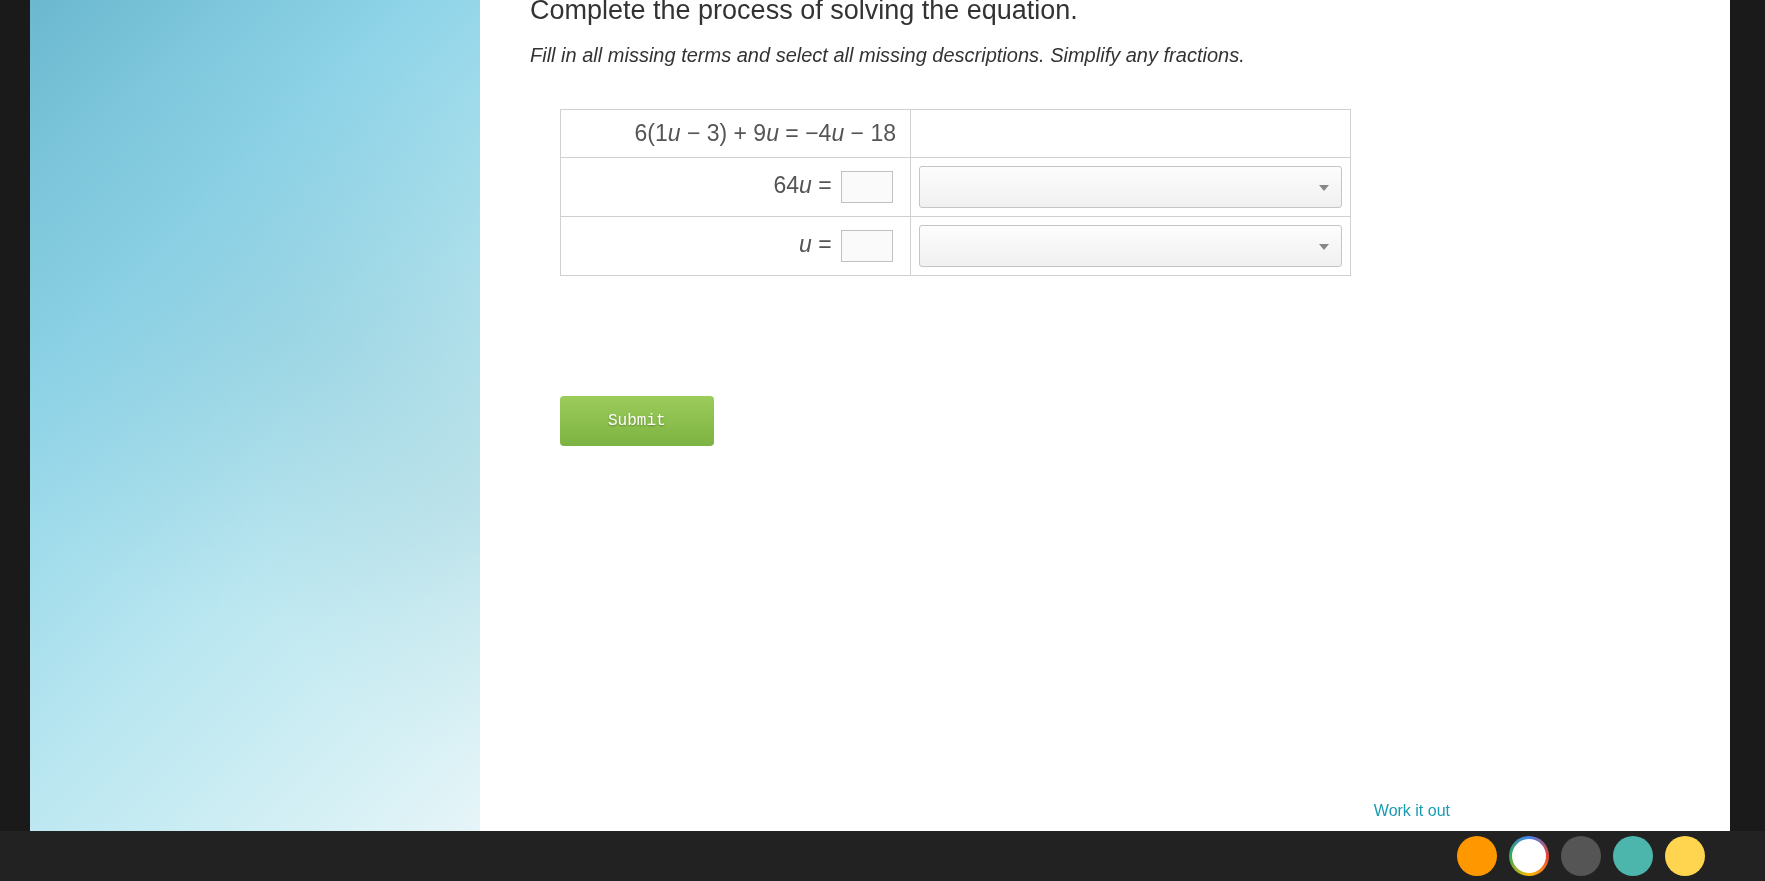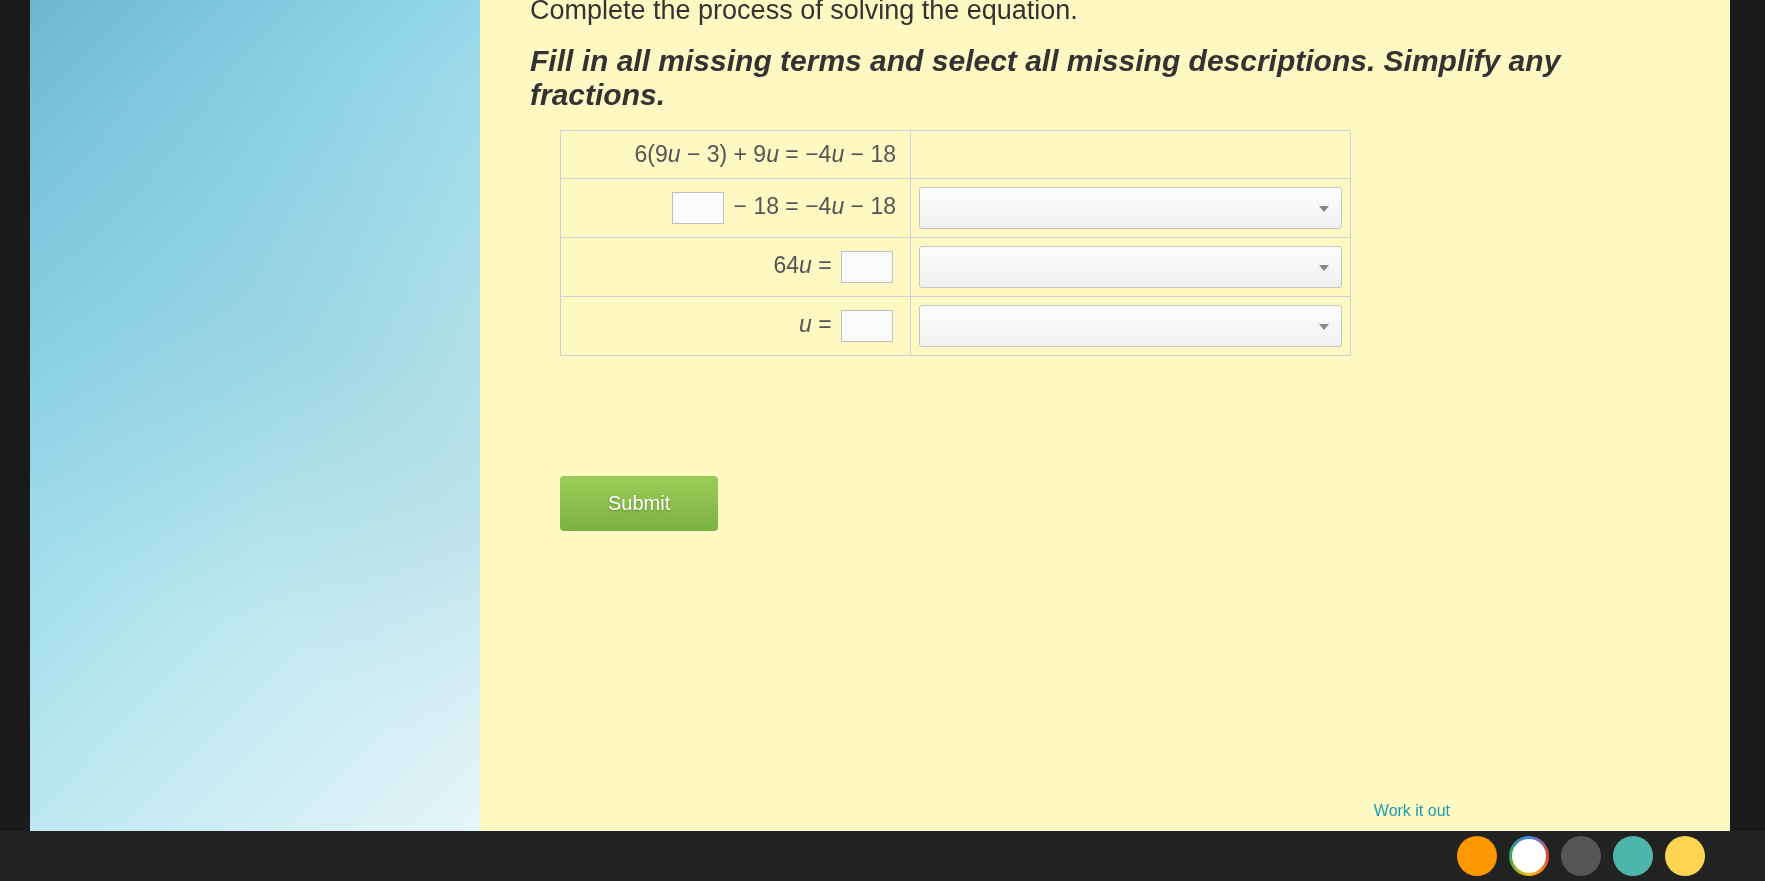--- a/index.html
+++ b/index.html
@@ -44,38 +44,37 @@
     .wave1 {
       background: radial-gradient(ellipse at 30% 40%, rgba(0,80,100,0.4) 0%, transparent 40%);
     }
     
     .wave2 {
       background: radial-gradient(ellipse at 50% 60%, rgba(0,80,100,0.3) 0%, transparent 35%);
     }
     
     .main-content {
       flex: 1;
-      background: #fef9c3;
+      background: #ffffff;
       padding: 0 40px 20px 50px;
       position: relative;
     }
     
     .instruction-title {
       font-size: 27px;
       color: #333;
       margin-top: -5px;
       margin-bottom: 18px;
     }
     
     .instruction-sub {
-      font-size: 30px;
+      font-size: 20px;
       font-style: italic;
       color: #333;
-      margin-bottom: 18px;
-      font-weight: bold;
+      margin-bottom: 42px;
     }
     
     .equation-table {
       border: 1px solid #d0d0d0;
       border-collapse: collapse;
       margin-left: 30px;
     }
     
     .equation-table td {
       border: 1px solid #d0d0d0;
@@ -137,28 +136,29 @@
       top: 18px;
       border-left: 5px solid transparent;
       border-right: 5px solid transparent;
       border-top: 6px solid #888;
     }
     
     .submit-btn {
       background: #8bc34a;
       background: linear-gradient(#9ccc5a, #7cb342);
       color: #fff;
-      font-size: 20px;
+      font-size: 16px;
       padding: 16px 48px;
       border: none;
       border-radius: 4px;
       cursor: pointer;
       margin-top: 120px;
       margin-left: 30px;
       text-shadow: 0 1px 2px rgba(0,0,0,0.3);
+      font-family: Liberation Mono, monospace;
     }
     
     .work-it-out {
       position: absolute;
       right: 280px;
       bottom: 30px;
       color: #1a9cb0;
       font-size: 16px;
       cursor: pointer;
     }
@@ -208,32 +208,23 @@
   </div>
 
   <div class="main-content">
     <div class="instruction-title">Complete the process of solving the equation.</div>
     <div class="instruction-sub">Fill in all missing terms and select all missing descriptions. Simplify any fractions.</div>
     
     <table class="equation-table">
       <tbody>
           <tr>
         <td class="eq-cell">
-          <span>6(9</span><span class="var">u</span><span> − 3) + 9</span><span class="var">u</span><span> = −4</span><span class="var">u</span><span> − 18</span>
+          <span>6(1</span><span class="var">u</span><span> − 3) + 9</span><span class="var">u</span><span> = −4</span><span class="var">u</span><span> − 18</span>
         </td>
         <td></td>
-      </tr>
-      <tr>
-        <td class="eq-cell">
-          <span class="term-input-small"></span>
-          <span>− 18 = −4</span><span class="var">u</span><span> − 18</span>
-        </td>
-        <td class="desc-cell">
-          <div class="desc-select"></div>
-        </td>
       </tr>
       <tr>
         <td class="eq-cell">
           <span>64</span><span class="var">u</span><span> = </span>
           <span class="term-input-small"></span>
         </td>
         <td class="desc-cell">
           <div class="desc-select"></div>
         </td>
       </tr>

